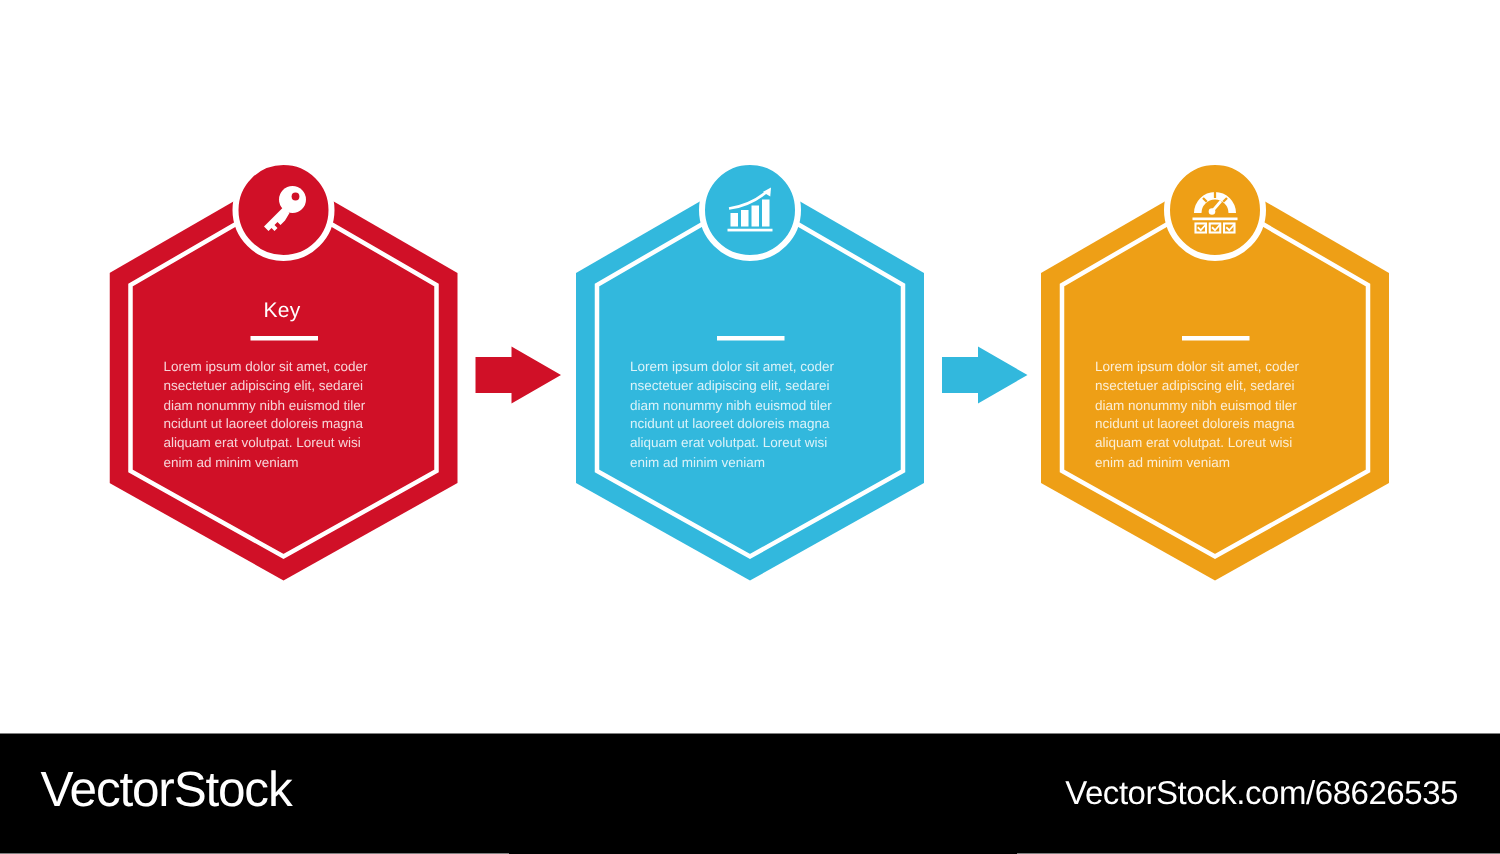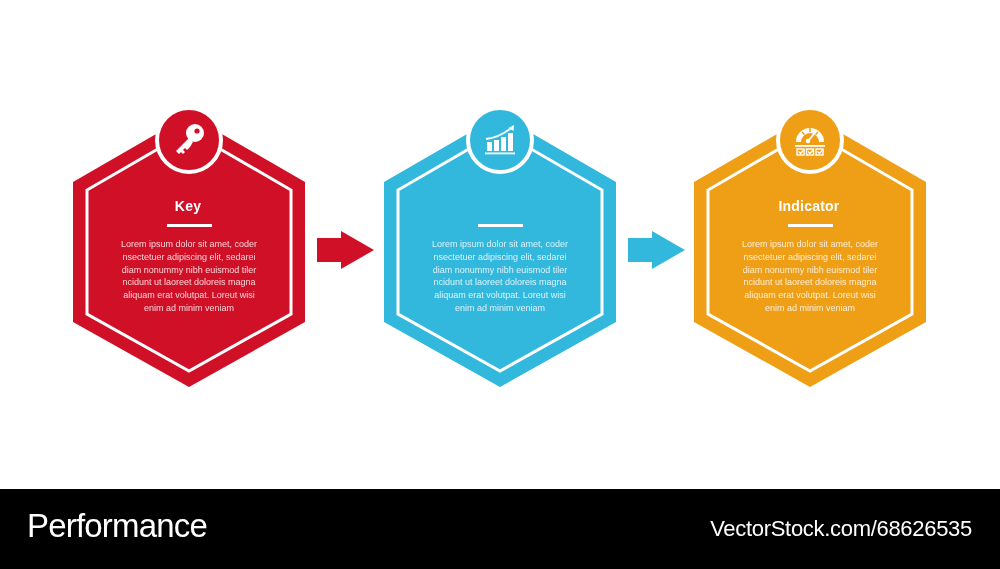--- a/index.html
+++ b/index.html
@@ -11,27 +11,27 @@
   .card { position: absolute; top: 0; width: 250px; height: 400px; }
   .card svg.hex { position: absolute; left: 0; top: 0; }
   .icon-circle {
     position: absolute; width: 68px; height: 68px; border-radius: 50%;
     left: 82px; top: 106px; box-sizing: border-box; border: 4px solid #fff;
     display: flex; align-items: center; justify-content: center;
   }
   .icon-circle svg { width: 40px; height: 40px; }
   .title {
     position: absolute; left: 0; width: 230px; top: 198px; text-align: center;
-    color: #fff; font-weight: bold; font-size: 14px; letter-spacing: 0.2px;
+    color: #fff; font-weight: normal; font-size: 14px; letter-spacing: 0.2px;
   }
   .underline {
     position: absolute; left: 94px; width: 45px; height: 2.5px; top: 224px; background: #fff;
   }
   .body-text {
-    position: absolute; left: 36px; width: 160px; top: 238px; text-align: center;
+    position: absolute; left: 36px; width: 160px; top: 238px; 
     color: rgba(255,255,255,0.82); font-size: 9px; line-height: 12.8px;
   }
   .body-text span { display: block; white-space: nowrap; }
   .arrow { position: absolute; top: 229px; }
   .footer {
     position: absolute; left: 0; top: 489px; width: 1000px; height: 80px; background: #000;
   }
   .brand {
     position: absolute; left: 27px; top: 507px; color: #fff; font-size: 33px;
     letter-spacing: -0.8px;
@@ -119,28 +119,27 @@
         <line x1="18" y1="21" x2="24" y2="14" stroke="#fff" stroke-width="1.8"></line>
         <rect x="5" y="25" width="30" height="1.8" fill="#fff"></rect>
         <rect x="7" y="29" width="7" height="6" fill="none" stroke="#fff" stroke-width="1.4"></rect>
         <rect x="16.5" y="29" width="7" height="6" fill="none" stroke="#fff" stroke-width="1.4"></rect>
         <rect x="26" y="29" width="7" height="6" fill="none" stroke="#fff" stroke-width="1.4"></rect>
         <path d="M8.5 31.5 L10.5 33.5 L14 29.5" stroke="#fff" stroke-width="1.2" fill="none"></path>
         <path d="M18 31.5 L20 33.5 L23.5 29.5" stroke="#fff" stroke-width="1.2" fill="none"></path>
         <path d="M27.5 31.5 L29.5 33.5 L33 29.5" stroke="#fff" stroke-width="1.2" fill="none"></path>
       </svg>
     </div>
-    <div class="title">Indicator</div>
     <div class="underline"></div>
     <div class="body-text">
       <span>Lorem ipsum dolor sit amet, coder</span>
       <span>nsectetuer adipiscing elit, sedarei</span>
       <span>diam nonummy nibh euismod tiler</span>
       <span>ncidunt ut laoreet doloreis magna</span>
       <span>aliquam erat volutpat. Loreut wisi</span>
       <span>enim ad minim veniam</span>
     </div>
   </div>
 </div>
 
 <div class="footer"></div>
-<div class="brand">Performance</div>
+<div class="brand">VectorStock</div>
 <div class="brand-url">VectorStock.com/68626535</div>
 
 </body></html>

